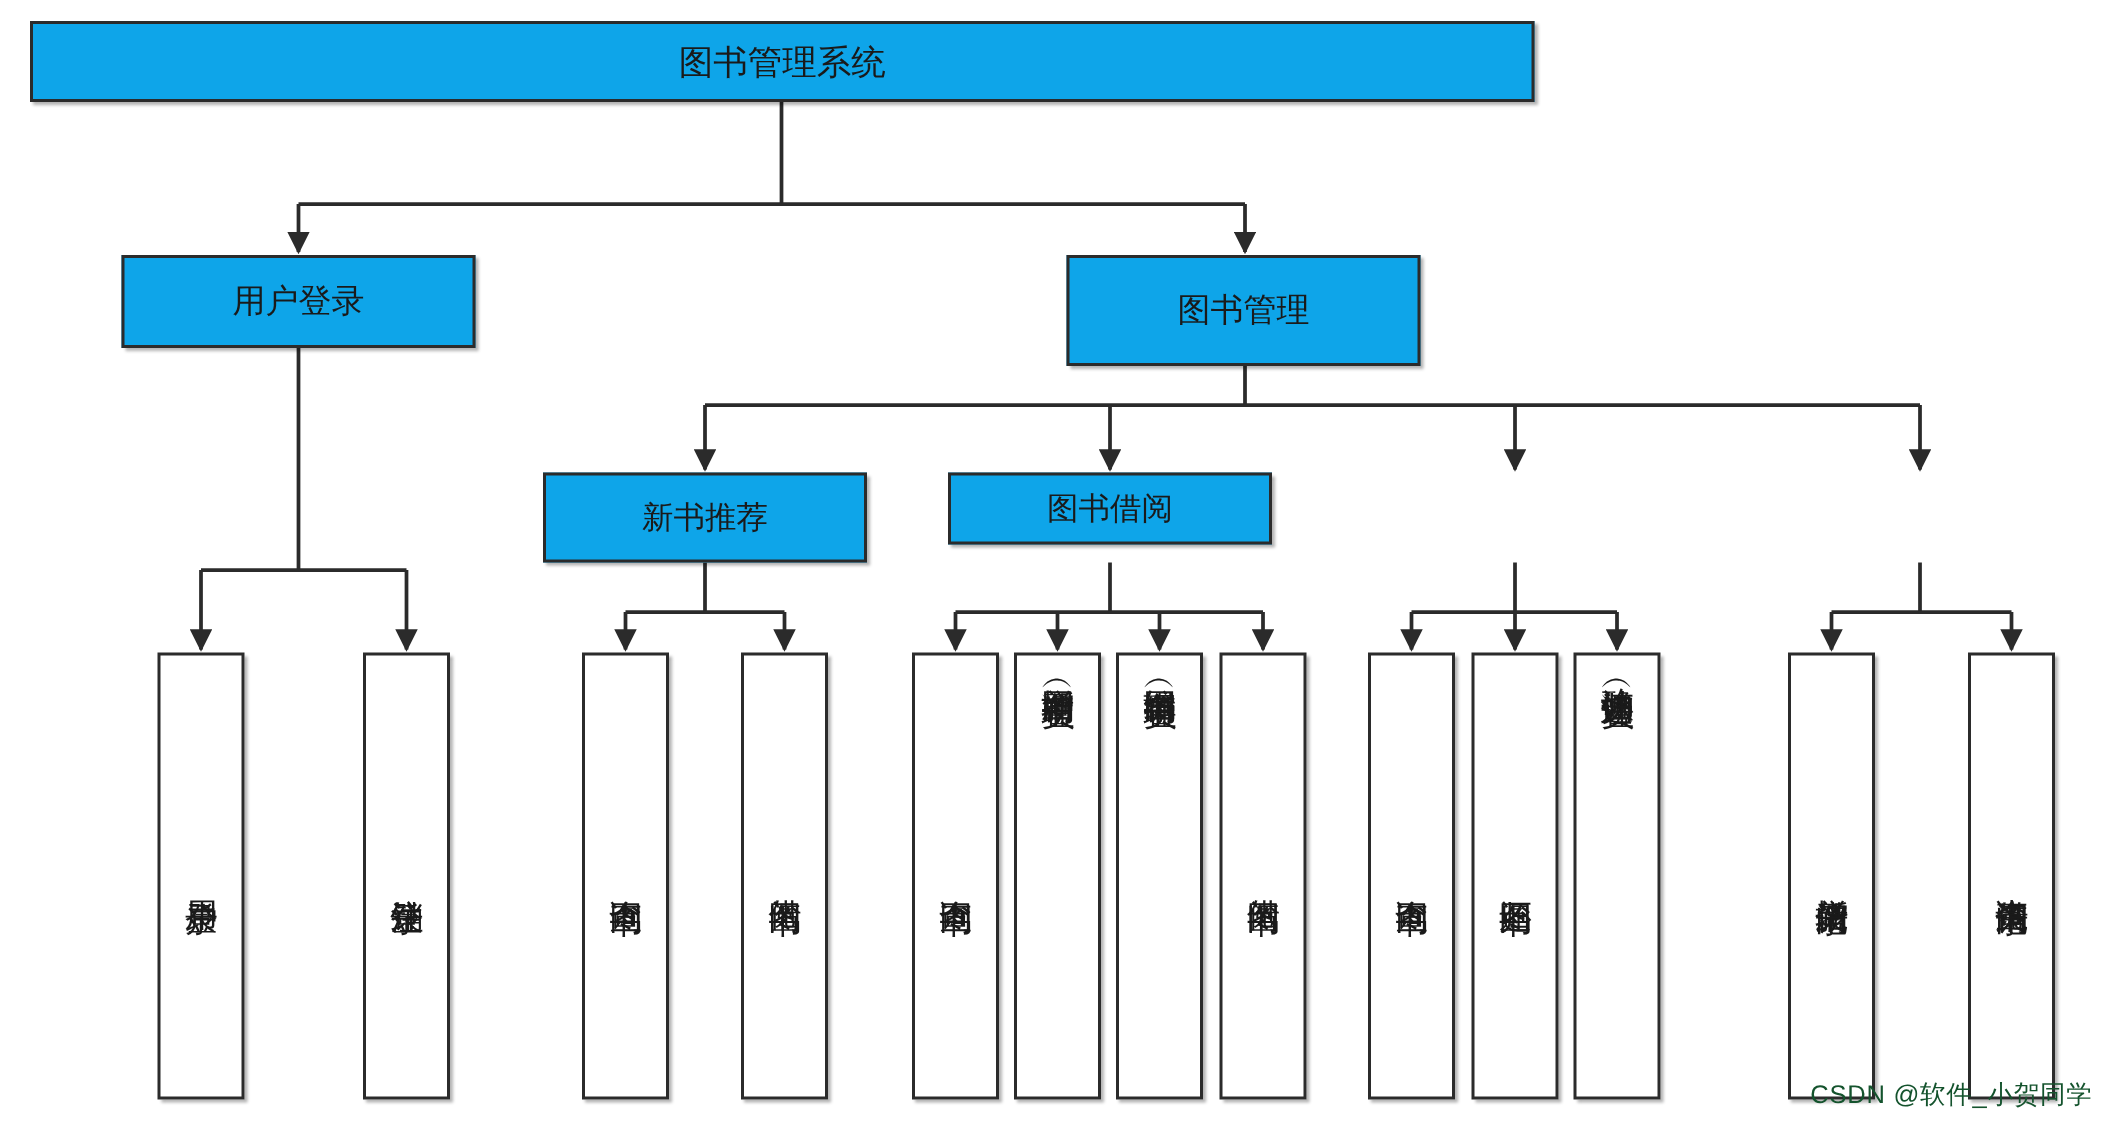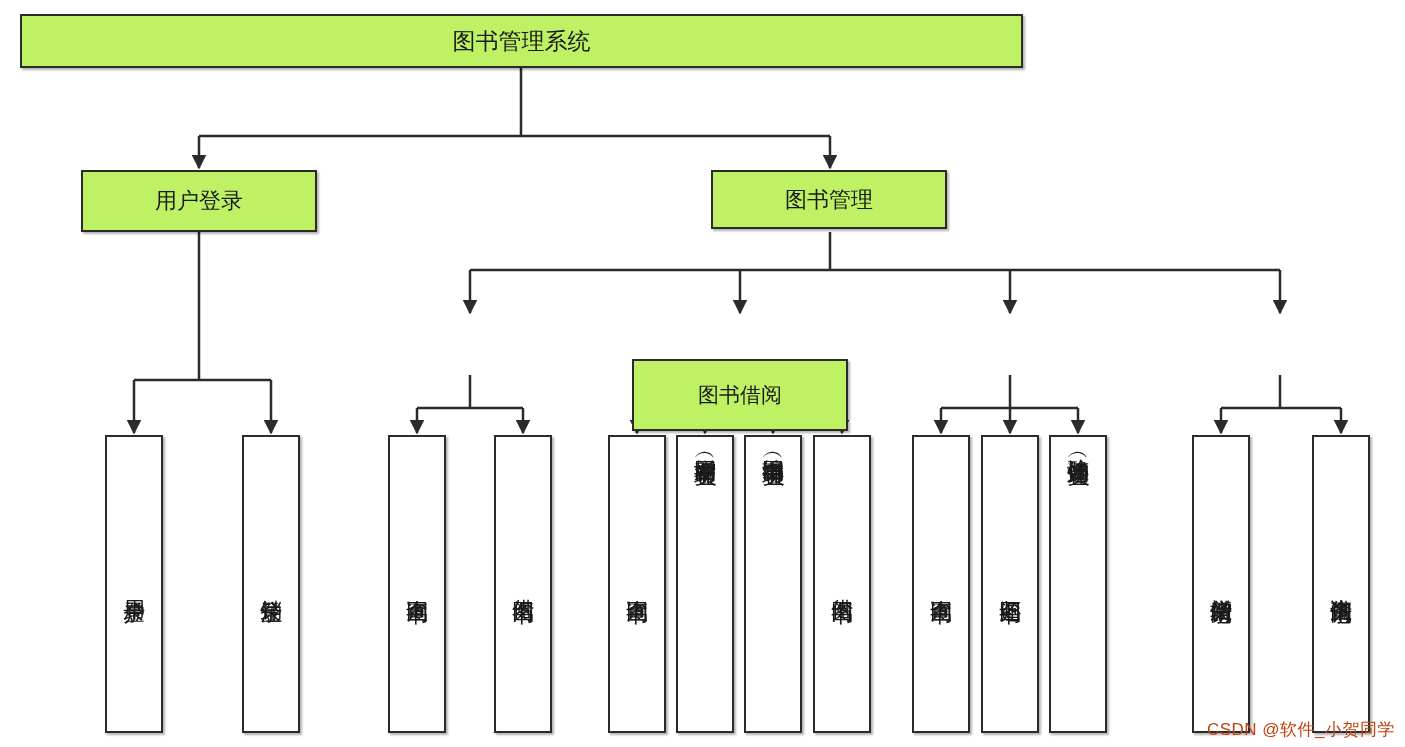--- a/index.html
+++ b/index.html
@@ -8,21 +8,21 @@
     background:#ffffff;
     font-family:"Liberation Sans","DejaVu Sans",sans-serif;
     overflow:hidden;
   }
   #stage{position:relative;width:1405px;height:747px;}
   svg#edges{position:absolute;left:0;top:0;width:1405px;height:747px;}
 
   .node{
     position:absolute;
     box-sizing:border-box;
-    background:#bef264;
+    background:#0ea5e9;
     border:2px solid #2b2b2b;
     box-shadow:2px 2px 2px rgba(0,0,0,0.30);
     display:flex;
     align-items:center;
     justify-content:center;
     color:#1a1a1a;
   }
   .node.root{font-size:23px;}
   .node.lvl2{font-size:22px;}
   .node.lvl3{font-size:21px;}
@@ -46,21 +46,21 @@
     letter-spacing:1px;
     color:#1a1a1a;
     white-space:nowrap;
   }
   .leaf.top .vtext{align-self:flex-start;margin-top:4px;}
 
   #watermark{
     position:absolute;
     right:10px;bottom:6px;
     font-size:17px;
-    color:#c2410c;
+    color:#14532d;
     letter-spacing:0.5px;
     white-space:nowrap;
     pointer-events:none;
   }
 </style>
 </head>
 <body>
 
 <div id="stage">
 
@@ -114,25 +114,28 @@
     </g>
   </svg>
 
   <div class="node root" style="left:20px;top:14px;width:1003px;height:54px;">
     <span>图书管理系统</span>
   </div>
 
   <div class="node lvl2" style="left:81px;top:170px;width:236px;height:62px;">
     <span>用户登录</span>
   </div>
-  <div class="node lvl2" style="left:711px;top:170px;width:236px;height:59px;">
+  <div class="node lvl2" style="left:711px;top:170px;width:236px;height:74px;">
     <span>图书管理</span>
   </div>
 
-  <div class="node lvl3" style="left:632px;top:315px;width:216px;height:72px;margin-top:44px;">
+  <div class="node lvl3" style="left:362px;top:315px;width:216px;height:60px;">
+    <span>新书推荐</span>
+  </div>
+  <div class="node lvl3" style="left:632px;top:315px;width:216px;height:48px;">
     <span>图书借阅</span>
   </div>
 
   <div class="leaf" style="left:105px;top:435px;width:58px;height:298px;">
     <span class="vtext">用户登录</span>
   </div>
   <div class="leaf" style="left:242px;top:435px;width:58px;height:298px;">
     <span class="vtext">注销登录</span>
   </div>
 

